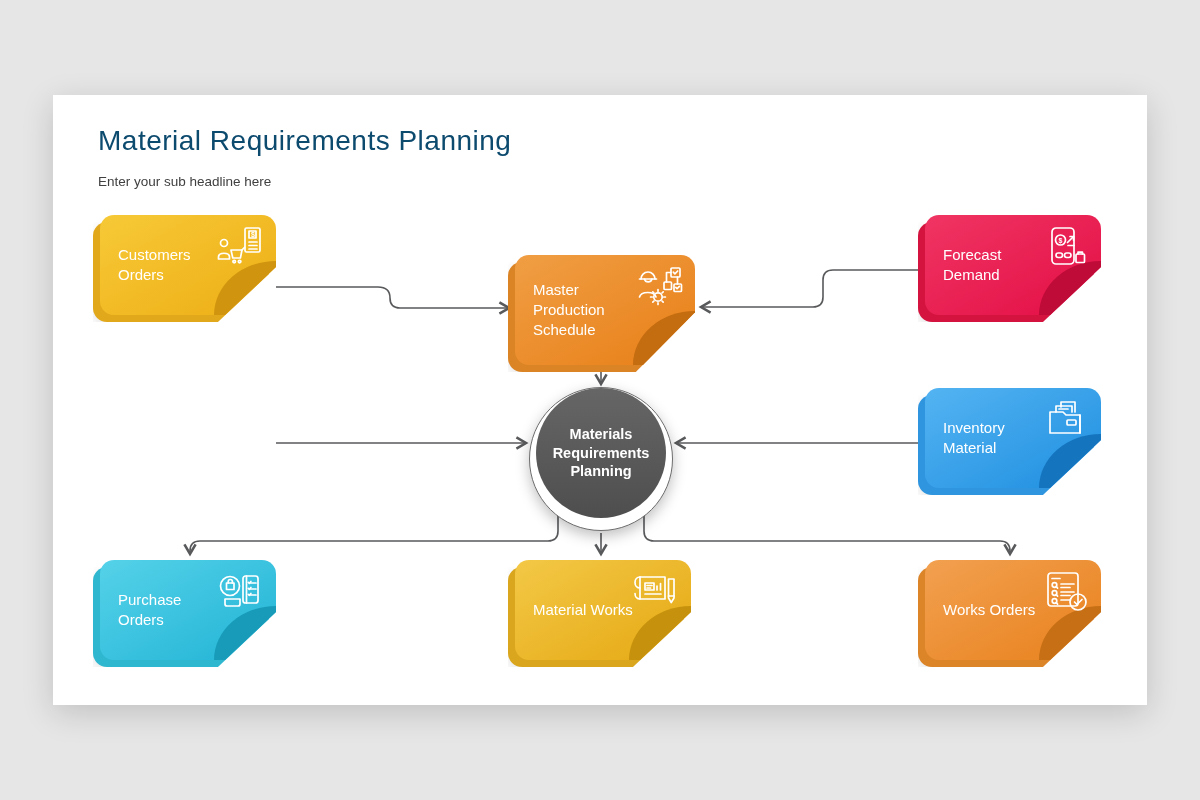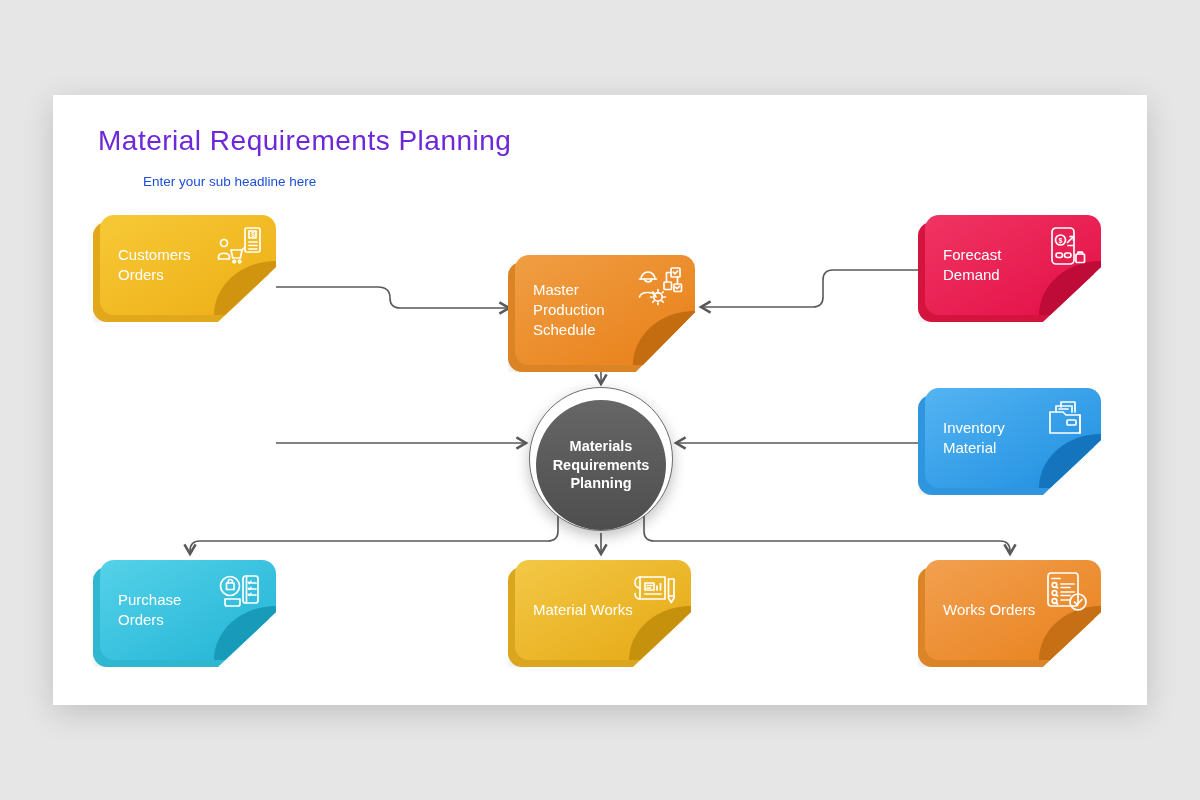--- a/index.html
+++ b/index.html
@@ -4,21 +4,21 @@
 <style>
   * { margin:0; padding:0; box-sizing:border-box; }
   html,body { width:1200px; height:800px; overflow:hidden; font-family:"Liberation Sans", sans-serif; }
   body { background:#e7e6e6; position:relative; }
 
   .slide { position:absolute; left:53px; top:95px; width:1094px; height:610px;
            background:#ffffff; box-shadow:0 8px 30px rgba(0,0,0,.16); }
 
   .title { position:absolute; left:45px; top:30px; font-size:28px; font-weight:400;
            color:#595959; letter-spacing:.5px; }
-  .subtitle { position:absolute; left:45px; top:79px; font-size:13.5px; color:#1d4ed8;margin-left:45px; }
+  .subtitle { position:absolute; left:45px; top:79px; font-size:13.5px; color:#404040; }
 
   .diagram { position:absolute; inset:0; }
 
   
   .card { position:absolute; width:176px; height:100px; }
   .card-back { position:absolute; left:-7px; top:7px; width:100%; height:100%;
                border-radius:14px; background:var(--back);
                clip-path:polygon(0 0,100% 0,100% 52%,71% 100%,0 100%);
                filter:drop-shadow(0 4px 6px rgba(0,0,0,.10)); }
   .card-face { position:absolute; inset:0; border-radius:14px;
@@ -40,38 +40,38 @@
   .pos-tr { left:872px; top:120px; }
   .pos-ml { left:47px;  top:293px; }
   .pos-mr { left:872px; top:293px; }
   .pos-bl { left:47px;  top:465px;padding-left:25px; }
   .pos-bc { left:462px; top:465px; }
   .pos-br { left:872px; top:465px; }
 
   
   .center-node { position:absolute; left:476px; top:292px; width:144px; height:144px;
                  border-radius:50%; background:#ffffff; border:1.5px solid #6e6e6e;
-                 display:flex; align-items:flex-end; justify-content:center;
+                 display:flex; align-items:flex-start; justify-content:center;
                  box-shadow:0 5px 14px rgba(0,0,0,.25); }
   .center-inner { width:130px; height:130px; border-radius:50%;
                   background:linear-gradient(180deg,#666666,var(--circle,#4e4e4e));
                   display:flex; align-items:center; justify-content:center; }
   .center-label { width:112px; text-align:center; color:#ffffff; font-size:14.5px;
                   font-weight:bold; line-height:1.28; }
 
   
   .connectors { position:absolute; inset:0; width:100%; height:100%; pointer-events:none; }
   .connector { fill:none; stroke-width:1.6; }
 </style>
 </head>
 <body style="background: rgb(231, 230, 230);">
 
 <div class="slide">
 
-  <h1 class="title" style="color: #6d28d9;">Material Requirements Planning</h1>
+  <h1 class="title" style="color: #0c4a6e;">Material Requirements Planning</h1>
   <div class="subtitle">Enter your sub headline here</div>
 
   <div class="diagram">
 
     <svg class="connectors" viewBox="0 0 1094 610">
       <defs>
         <marker id="arr" markerWidth="9" markerHeight="9" refX="7" refY="4.5" orient="auto">
           <path class="connector" d="M1,1 L7,4.5 L1,8" stroke-width="1.3" stroke="#58595b"></path>
         </marker>
       </defs>

